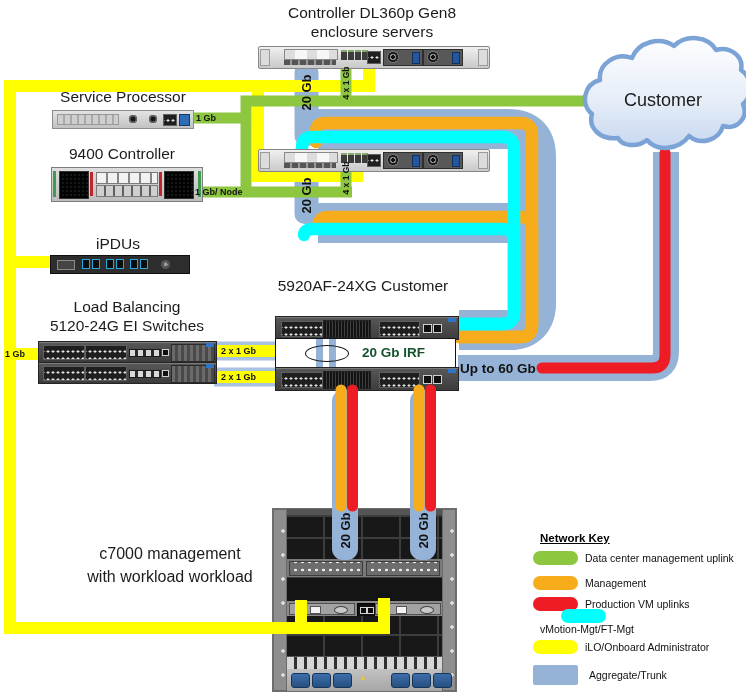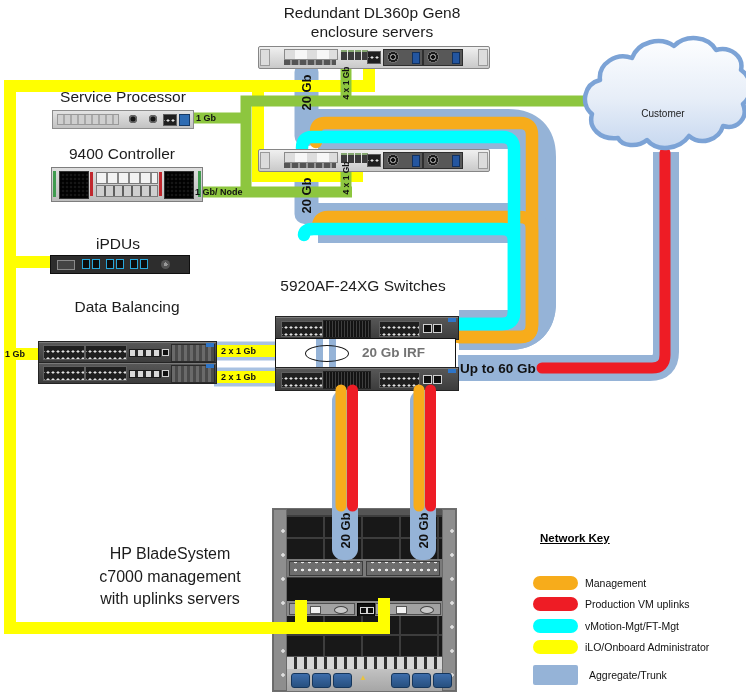--- a/index.html
+++ b/index.html
@@ -52,21 +52,21 @@
           background-size:5px 7px;background-position:1.5px 2px;}
   .vent{position:absolute;background:repeating-linear-gradient(90deg,#131313 0 2px,#3e3e3e 2px 3px);border:1px solid #222;}
   .sfp{position:absolute;background:repeating-linear-gradient(90deg,#d9d9d9 0 5px,#2a2a2a 5px 8px);border:1px solid #1a1a1a;}
   .mport{position:absolute;width:7px;height:7px;background:#101010;border:1px solid #cfcfcf;}
   .swtag{position:absolute;right:2px;top:1px;width:8px;height:4px;background:#2e75c8;}
   .lbmod{position:absolute;background:repeating-linear-gradient(90deg,#6a6a6a 0 3px,#4a4a4a 3px 6px);border:1px solid #2b2b2b;}
 
   .irfbox{position:absolute;background:#fff;border:1.5px solid #141414;}
   .irfbar{position:absolute;top:0;bottom:0;width:7px;background:#95b3d7;}
   .irf-ellipse{position:absolute;border:1.7px solid #141414;border-radius:50%;}
-  .irf-text{position:absolute;font-size:13.5px;font-weight:700;color:#737373;white-space:nowrap;}
+  .irf-text{position:absolute;font-size:13.5px;font-weight:700;color:#14532d;white-space:nowrap;}
 
   .enc{position:absolute;background:#9a9a9a;border:1px solid #6f6f6f;}
   .rail{position:absolute;top:0;bottom:0;width:14px;background-color:#8e8e8e;border:1px solid #6a6a6a;box-sizing:border-box;
         background-image:radial-gradient(circle,#dedede 0 1.5px,rgba(0,0,0,0) 1.9px);background-size:12px 24px;background-position:3px 9px;}
   .bays{position:absolute;left:14px;width:155px;background-color:#181818;
         background-image:repeating-linear-gradient(90deg,rgba(0,0,0,0) 0 36px,#3d3d3d 36px 38px),
                          repeating-linear-gradient(0deg,rgba(0,0,0,0) 0 20px,#3d3d3d 20px 22px);}
   .encrow{position:absolute;left:14px;width:155px;}
   .icmod{position:absolute;top:2px;width:74px;height:15px;background-color:#6d6d6d;border:1px solid #3c3c3c;box-sizing:border-box;
          background-image:radial-gradient(circle,#e8e8e8 0 1.2px,rgba(0,0,0,0) 1.6px);background-size:7px 8px;background-position:2px 4px;}
@@ -304,64 +304,68 @@
   <rect x="410" y="390" width="26" height="170" rx="11" fill="#95B3D7"></rect>
   <path d="M 341 390 V 506" stroke="#F7AC1B" stroke-width="11" stroke-linecap="round" fill="none"></path>
   <path d="M 352.5 390 V 506" stroke="#EE1C25" stroke-width="11" stroke-linecap="round" fill="none"></path>
   <path d="M 419 390 V 506" stroke="#F7AC1B" stroke-width="11" stroke-linecap="round" fill="none"></path>
   <path d="M 430.5 390 V 506" stroke="#EE1C25" stroke-width="11" stroke-linecap="round" fill="none"></path>
   <path d="M 4 628 H 384 V 598" stroke="#FFFF00" stroke-width="12" fill="none"></path>
   <path d="M 301 628 V 600" stroke="#FFFF00" stroke-width="12" fill="none"></path>
 </svg>
 
 <div class="title" style="left:262px;top:4px;width:220px;">
-  <div>Redundant DL360p Gen8</div>
+  <div>Controller DL360p Gen8</div>
   <div>enclosure servers</div>
 </div>
 <div class="title" style="left:33px;top:88px;width:180px;">Service Processor</div>
 <div class="title" style="left:32px;top:145px;width:180px;">9400 Controller</div>
 <div class="title" style="left:28px;top:235px;width:180px;">iPDUs</div>
 <div class="title" style="left:32px;top:298px;width:190px;">
-  <div>Data Balancing</div>
+  <div>Load Balancing</div>
+  <div>5120-24G EI Switches</div>
 </div>
 <div class="title" style="left:265px;top:277px;width:196px;">
-  <div>5920AF-24XG Switches</div>
+  <div>5920AF-24XG Customer</div>
 </div>
 <div class="title" style="left:75px;top:543px;width:190px;font-size:16px;line-height:22.5px;">
-  <div>HP BladeSystem</div>
   <div>c7000 management</div>
-  <div>with uplinks servers</div>
-</div>
-<div class="title" style="left:603px;top:105px;width:120px;font-size:10px;">Customer</div>
+  <div>with workload workload</div>
+</div>
+<div class="title" style="left:603px;top:91px;width:120px;font-size:18px;">Customer</div>
 
 <div class="small-lbl" style="left:196px;top:113px;">1 Gb</div>
 <div class="small-lbl" style="left:195px;top:187px;">1 Gb/ Node</div>
 <div class="small-lbl" style="left:5px;top:349px;">1 Gb</div>
 <div class="small-lbl" style="left:221px;top:346px;">2 x 1 Gb</div>
 <div class="small-lbl" style="left:221px;top:372px;">2 x 1 Gb</div>
 <div class="uplink-lbl" style="left:460px;top:361px;">Up to 60 Gb</div>
 
 <div class="vlabel" style="left:271px;top:85px;width:70px;">20 Gb</div>
 <div class="vlabel" style="left:271px;top:188px;width:70px;">20 Gb</div>
 <div class="vlabel sm" style="left:321px;top:78px;width:50px;">4 x 1 Gb</div>
 <div class="vlabel sm" style="left:321px;top:173px;width:50px;">4 x 1 Gb</div>
 <div class="vlabel" style="left:310px;top:523px;width:70px;">20 Gb</div>
 <div class="vlabel" style="left:388px;top:523px;width:70px;">20 Gb</div>
 
 <div id="legend">
   <div class="lg-title">Network Key</div>
+  <div class="lg-row" style="top:21px;">
+    <span class="lg-swatch" style="background-color: rgb(141, 198, 63);"></span>
+    <span class="lg-label">Data center management uplink</span>
+  </div>
   <div class="lg-row" style="top:46px;">
     <span class="lg-swatch" style="background-color: rgb(247, 172, 27);"></span>
     <span class="lg-label">Management</span>
   </div>
   <div class="lg-row" style="top:67px;">
     <span class="lg-swatch" style="background-color: rgb(238, 28, 37);"></span>
     <span class="lg-label">Production VM uplinks</span>
   </div>
-  <div class="lg-row" style="top:89px;">
+  <div class="lg-row" style="top:79px;flex-direction:column;">
     <span class="lg-swatch" style="background-color: rgb(0, 255, 255);"></span>
     <span class="lg-label">vMotion-Mgt/FT-Mgt</span>
   </div>
   <div class="lg-row" style="top:110px;">
     <span class="lg-swatch" style="background-color: rgb(255, 255, 0);"></span>
     <span class="lg-label">iLO/Onboard Administrator</span>
   </div>
   <div class="lg-row" style="top:135px;">
     <span class="lg-swatch rect" style="background-color: rgb(149, 179, 215);"></span>
     <span class="lg-label" style="margin-left:11px;">Aggregate/Trunk</span>

